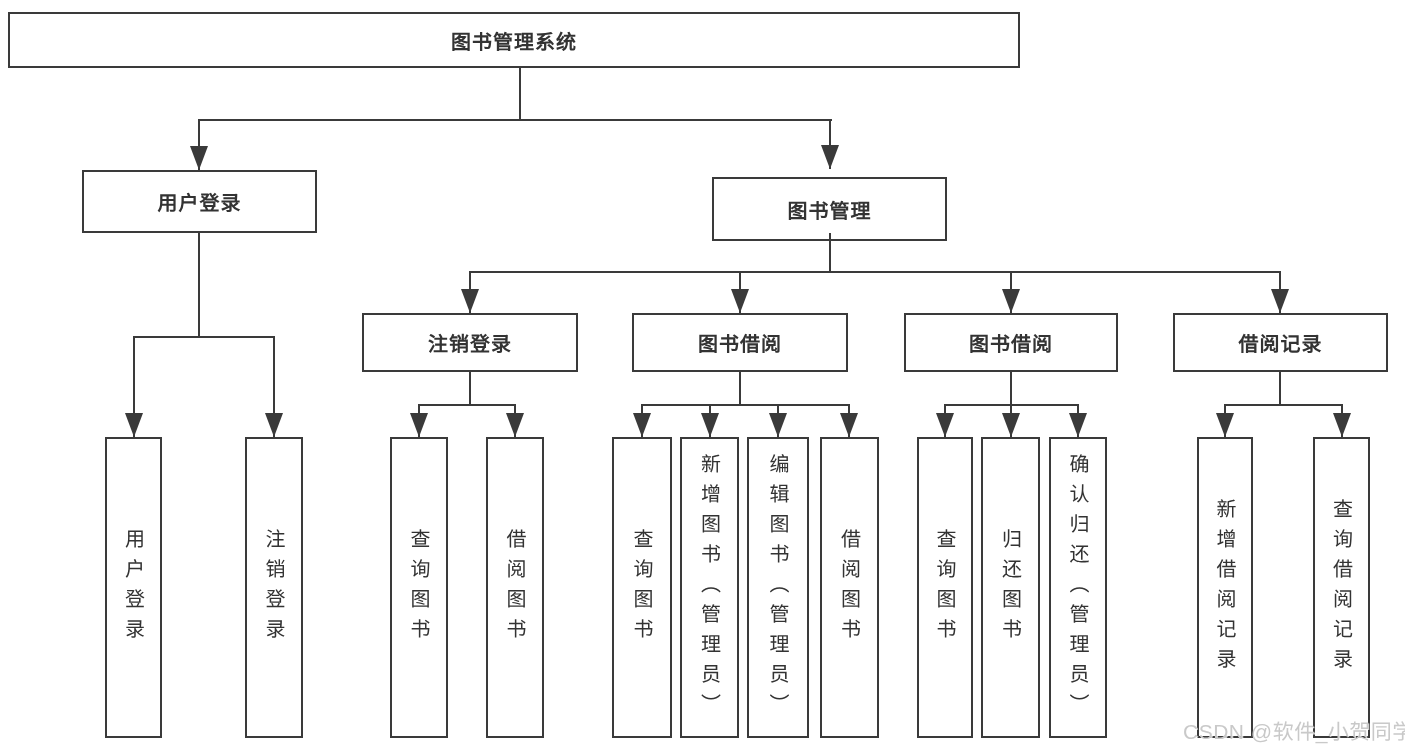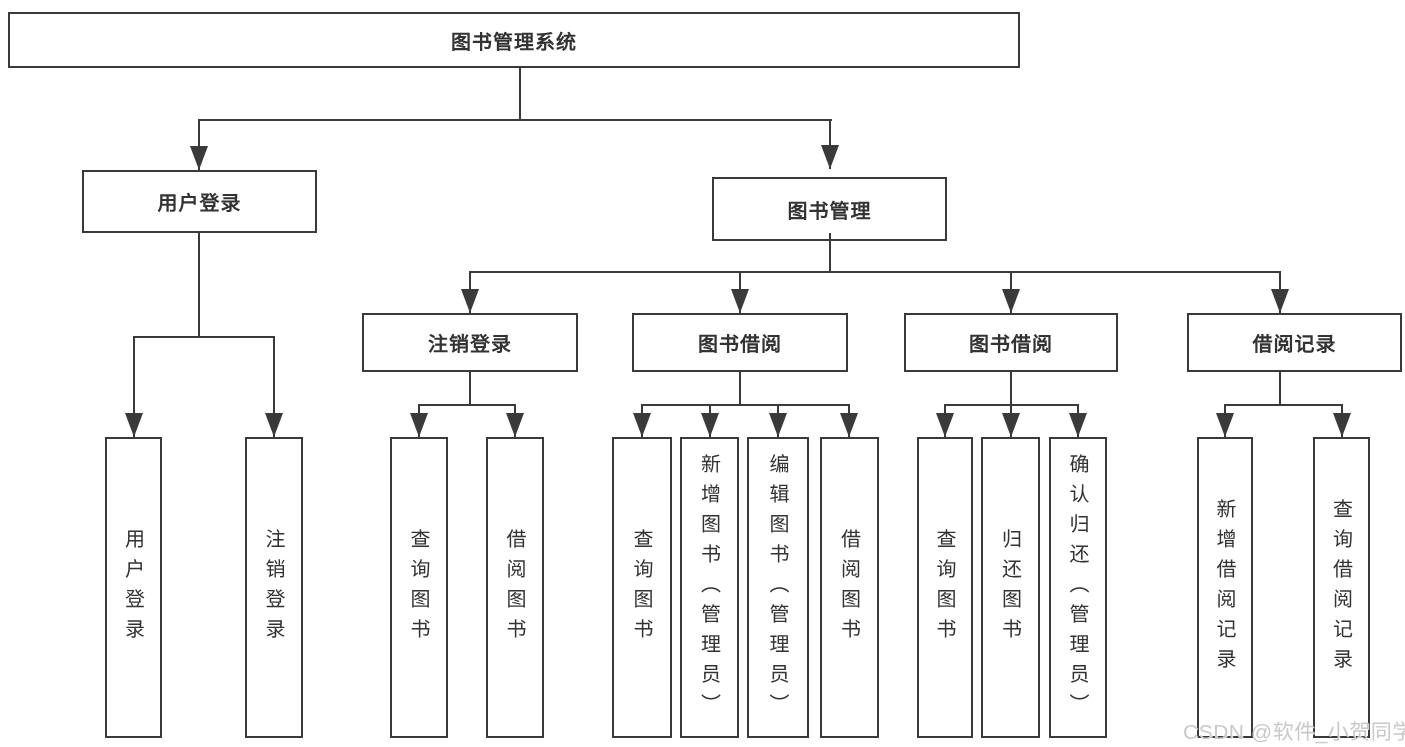--- a/index.html
+++ b/index.html
@@ -42,21 +42,21 @@
 <div class="canvas">
 
   <div class="box" style="left:8px;top:12px;width:1012px;height:56px;">图书管理系统</div>
 
   <div class="box" style="left:82px;top:170px;width:235px;height:63px;">用户登录</div>
   <div class="box" style="left:712px;top:169px;width:235px;height:64px;margin-top:8px;">图书管理</div>
 
   <div class="box" style="left:362px;top:313px;width:216px;height:59px;">注销登录</div>
   <div class="box" style="left:632px;top:313px;width:216px;height:59px;">图书借阅</div>
   <div class="box" style="left:904px;top:313px;width:214px;height:59px;">图书借阅</div>
-  <div class="box" style="left:1173px;top:313px;width:215px;height:59px;margin-left:14px;">借阅记录</div>
+  <div class="box" style="left:1173px;top:313px;width:215px;height:59px;">借阅记录</div>
 
   <div class="vbox" style="left:105px;width:57px;">
     <span>用户登录</span>
     </div>
   <div class="vbox" style="left:245px;width:58px;">
     <span>注销登录</span>
     </div>
 
   <div class="vbox" style="left:390px;width:58px;">
     <span>查询图书</span>

